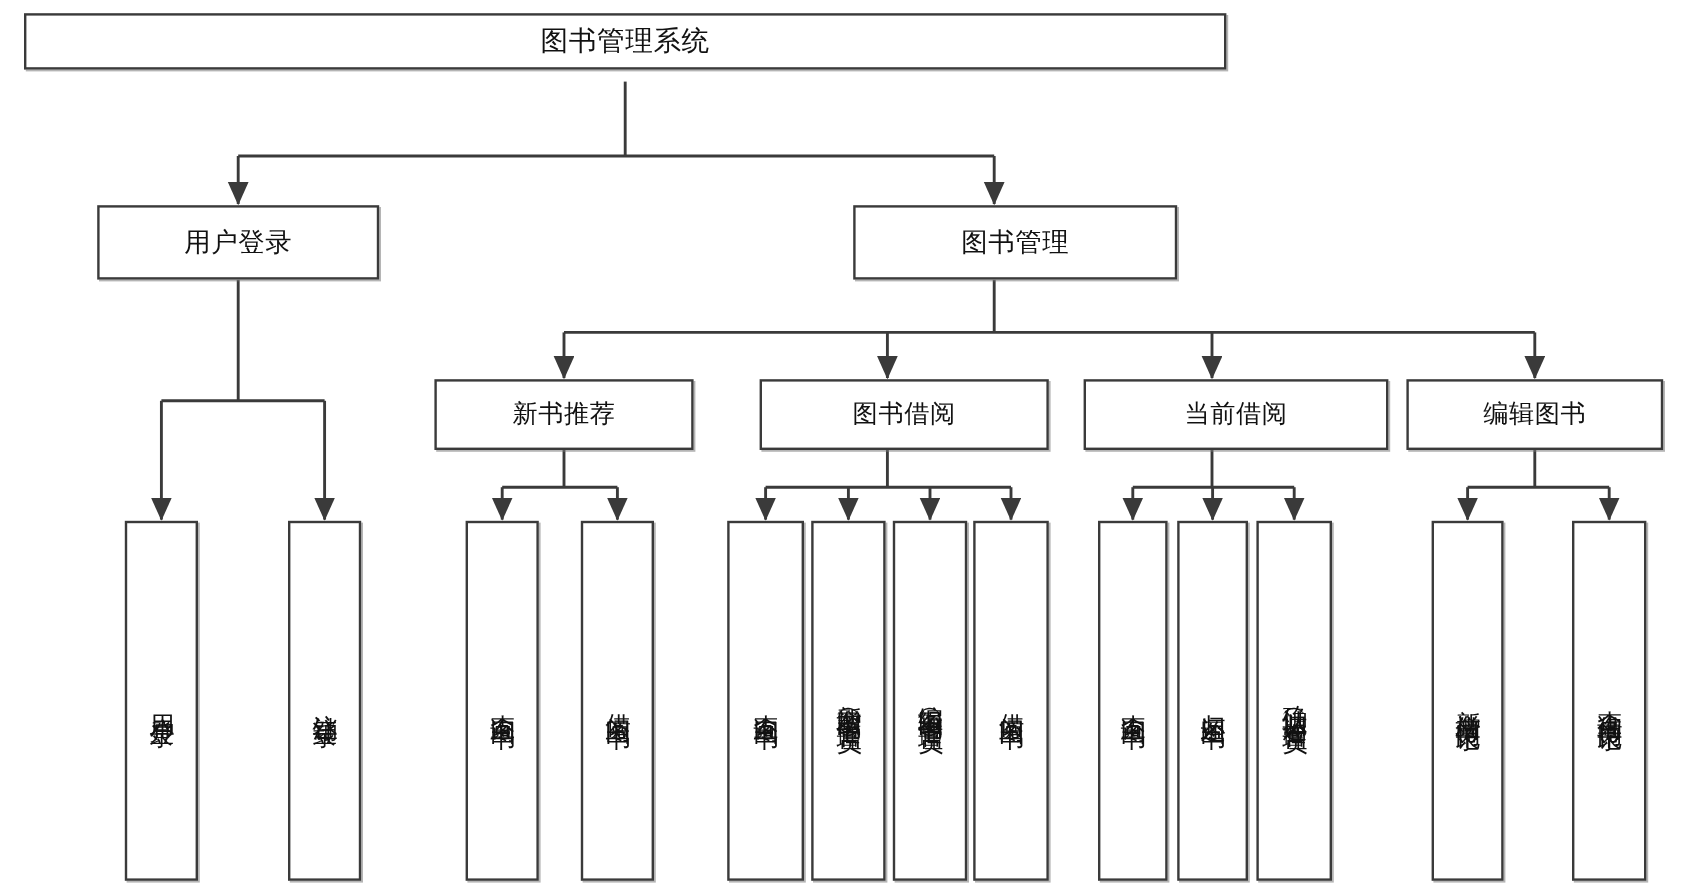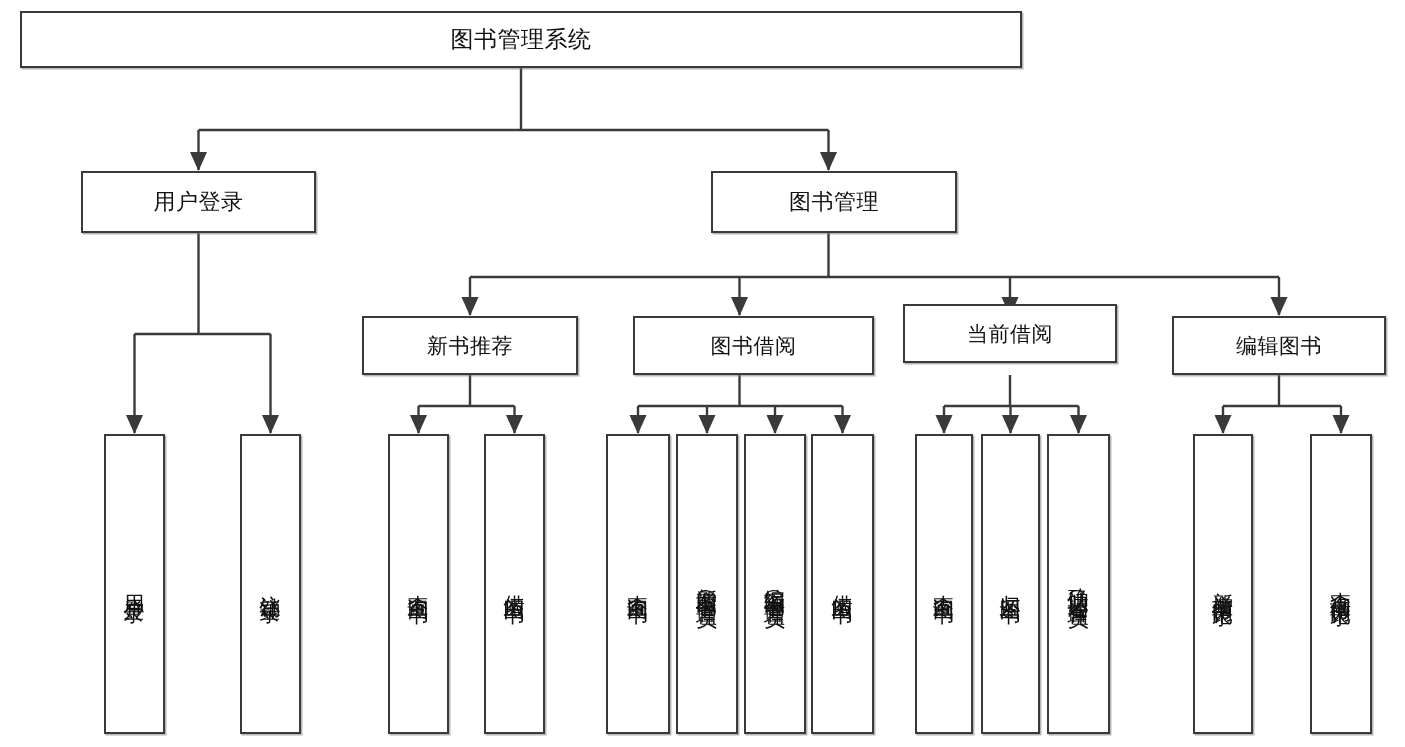--- a/index.html
+++ b/index.html
@@ -109,36 +109,36 @@
         <line x1="944" y1="406" x2="944" y2="433" stroke="#3a3a3a" stroke-width="2.4" fill="none" marker-end="url(#arrow)"></line>
         <line x1="1010.5" y1="406" x2="1010.5" y2="433" stroke="#3a3a3a" stroke-width="2.4" fill="none" marker-end="url(#arrow)"></line>
         <line x1="1078.5" y1="406" x2="1078.5" y2="433" stroke="#3a3a3a" stroke-width="2.4" fill="none" marker-end="url(#arrow)"></line>
         <line x1="1279" y1="375" x2="1279" y2="406" stroke="#3a3a3a" stroke-width="2.4" fill="none"></line>
         <line x1="1223" y1="406" x2="1341" y2="406" stroke="#3a3a3a" stroke-width="2.4" fill="none"></line>
         <line x1="1223" y1="406" x2="1223" y2="433" stroke="#3a3a3a" stroke-width="2.4" fill="none" marker-end="url(#arrow)"></line>
         <line x1="1341" y1="406" x2="1341" y2="433" stroke="#3a3a3a" stroke-width="2.4" fill="none" marker-end="url(#arrow)"></line>
       </g>
   </svg>
   <div id="node-layer">
-      <div class="node level-root" style="left: 20px; top: 11px; width: 1002px; height: 57px; justify-content: center;">
+      <div class="node level-root" style="left: 20px; top: 11px; width: 1002px; height: 47px; justify-content: center;">
         <span class="label">图书管理系统</span>
       </div>
       <div class="node level-2" style="left: 81px; top: 171px; width: 235px; height: 62px;">
         <span class="label">用户登录</span>
       </div>
-      <div class="node level-2" style="left: 711px; top: 171px; width: 246px; height: 62px;">
+      <div class="node level-2" style="left: 711px; top: 171px; width: 270px; height: 62px;">
         <span class="label">图书管理</span>
       </div>
       <div class="node level-3" style="left: 362px; top: 316px; width: 216px; height: 59px;">
         <span class="label">新书推荐</span>
       </div>
       <div class="node level-3" style="left: 633px; top: 316px; width: 241px; height: 59px; justify-content: center;">
         <span class="label">图书借阅</span>
       </div>
-      <div class="node level-3" style="left: 903px; top: 304px; width: 214px; height: 59px;">
+      <div class="node level-3" style="left: 903px; top: 316px; width: 254px; height: 59px;">
         <span class="label">当前借阅</span>
       </div>
       <div class="node level-3" style="left: 1172px; top: 316px; width: 214px; height: 59px;">
         <span class="label">编辑图书</span>
       </div>
       <div class="node leaf" style="left: 104px; top: 434px; width: 61px; height: 300px;">
         <span class="label">用户登录</span>
       </div>
       <div class="node leaf" style="left: 240px; top: 434px; width: 61px; height: 300px;">
         <span class="label">注销登录</span>

